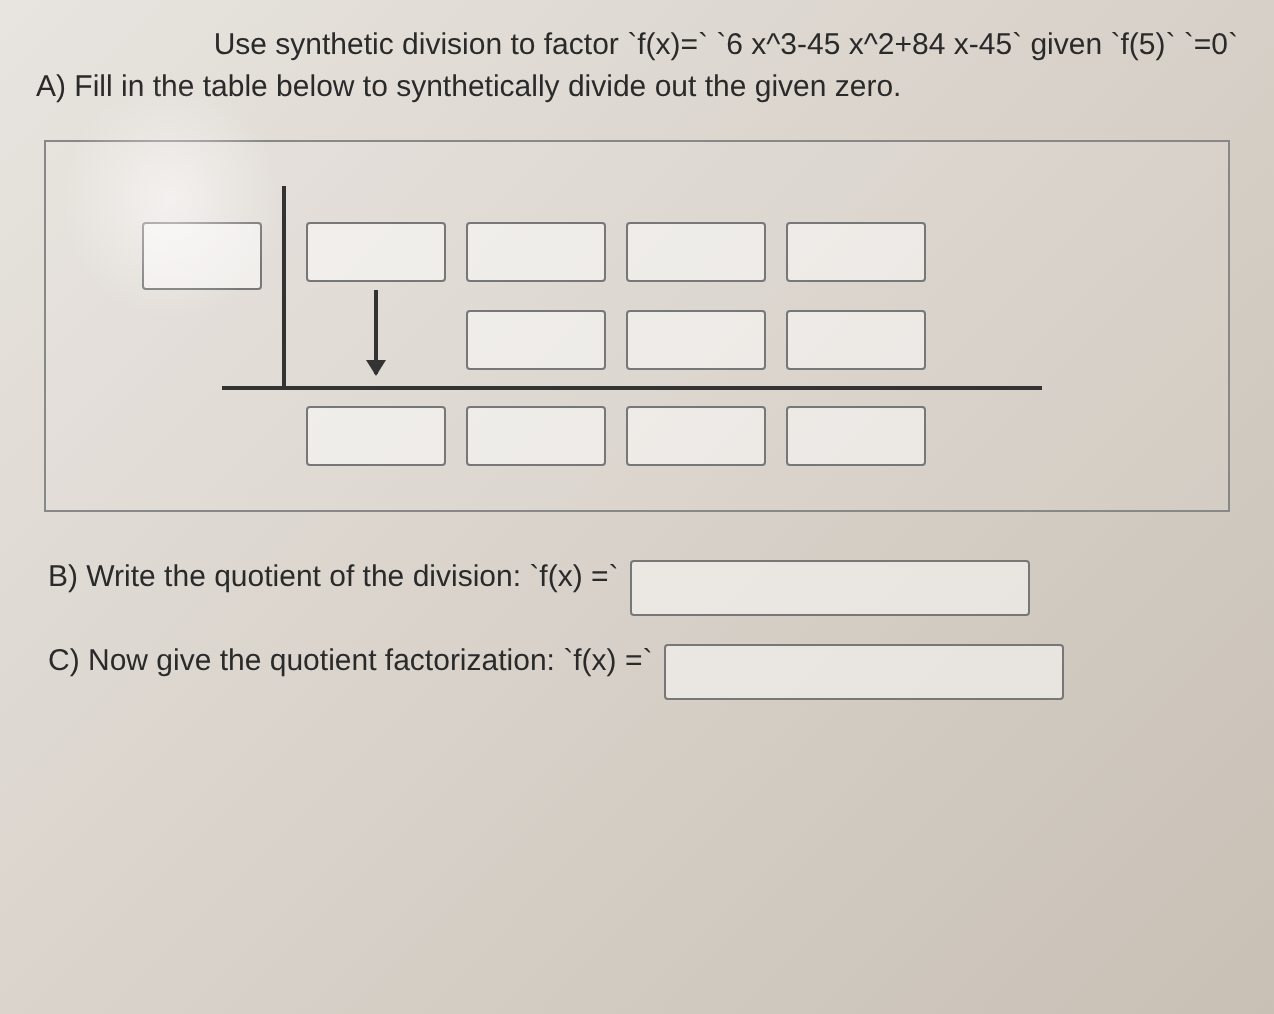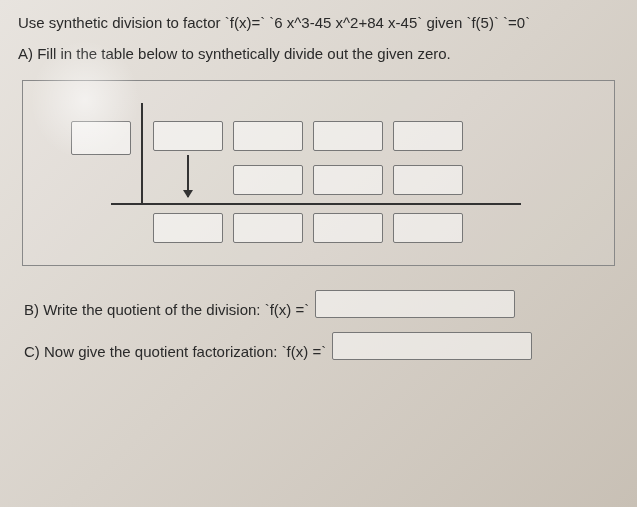--- a/index.html
+++ b/index.html
@@ -7,21 +7,21 @@
       width: 637px;
       height: 507px;
       font-family: Arial, sans-serif;
       background: linear-gradient(135deg, #e8e4df 0%, #d8d2ca 50%, #c8c0b5 100%);
       padding: 12px 18px;
       color: #2a2a2a;
       font-size: 15px;
       position: relative;
       overflow: hidden;
     }
-    .prompt-line { margin-bottom: 10px; line-height: 1.5; }
+    .prompt-line { line-height: 1.5; text-align: right; }
     .part-a { margin-bottom: 18px; }
     .table-container {
       border: 1px solid #888;
       padding: 22px 18px 22px 18px;
       background: rgba(255,255,255,0.08);
       margin: 0 4px 24px 4px;
     }
     .syn-grid {
       position: relative;
       margin-left: 30px;
@@ -72,21 +72,21 @@
       content: "";
       position: absolute;
       bottom: -1px; left: -4px;
       border-left: 5px solid transparent;
       border-right: 5px solid transparent;
       border-top: 8px solid #333;
     }
     .answer-row {
       margin: 14px 6px;
       display: flex;
-      align-items: flex-end;
+      align-items: flex-start;
       gap: 6px;
     }
     .answer-input {
       flex: 0 0 200px;
       height: 28px;
       border: 1px solid #777;
       background: rgba(255,255,255,0.5);
       border-radius: 2px;
     }
     .glare {

